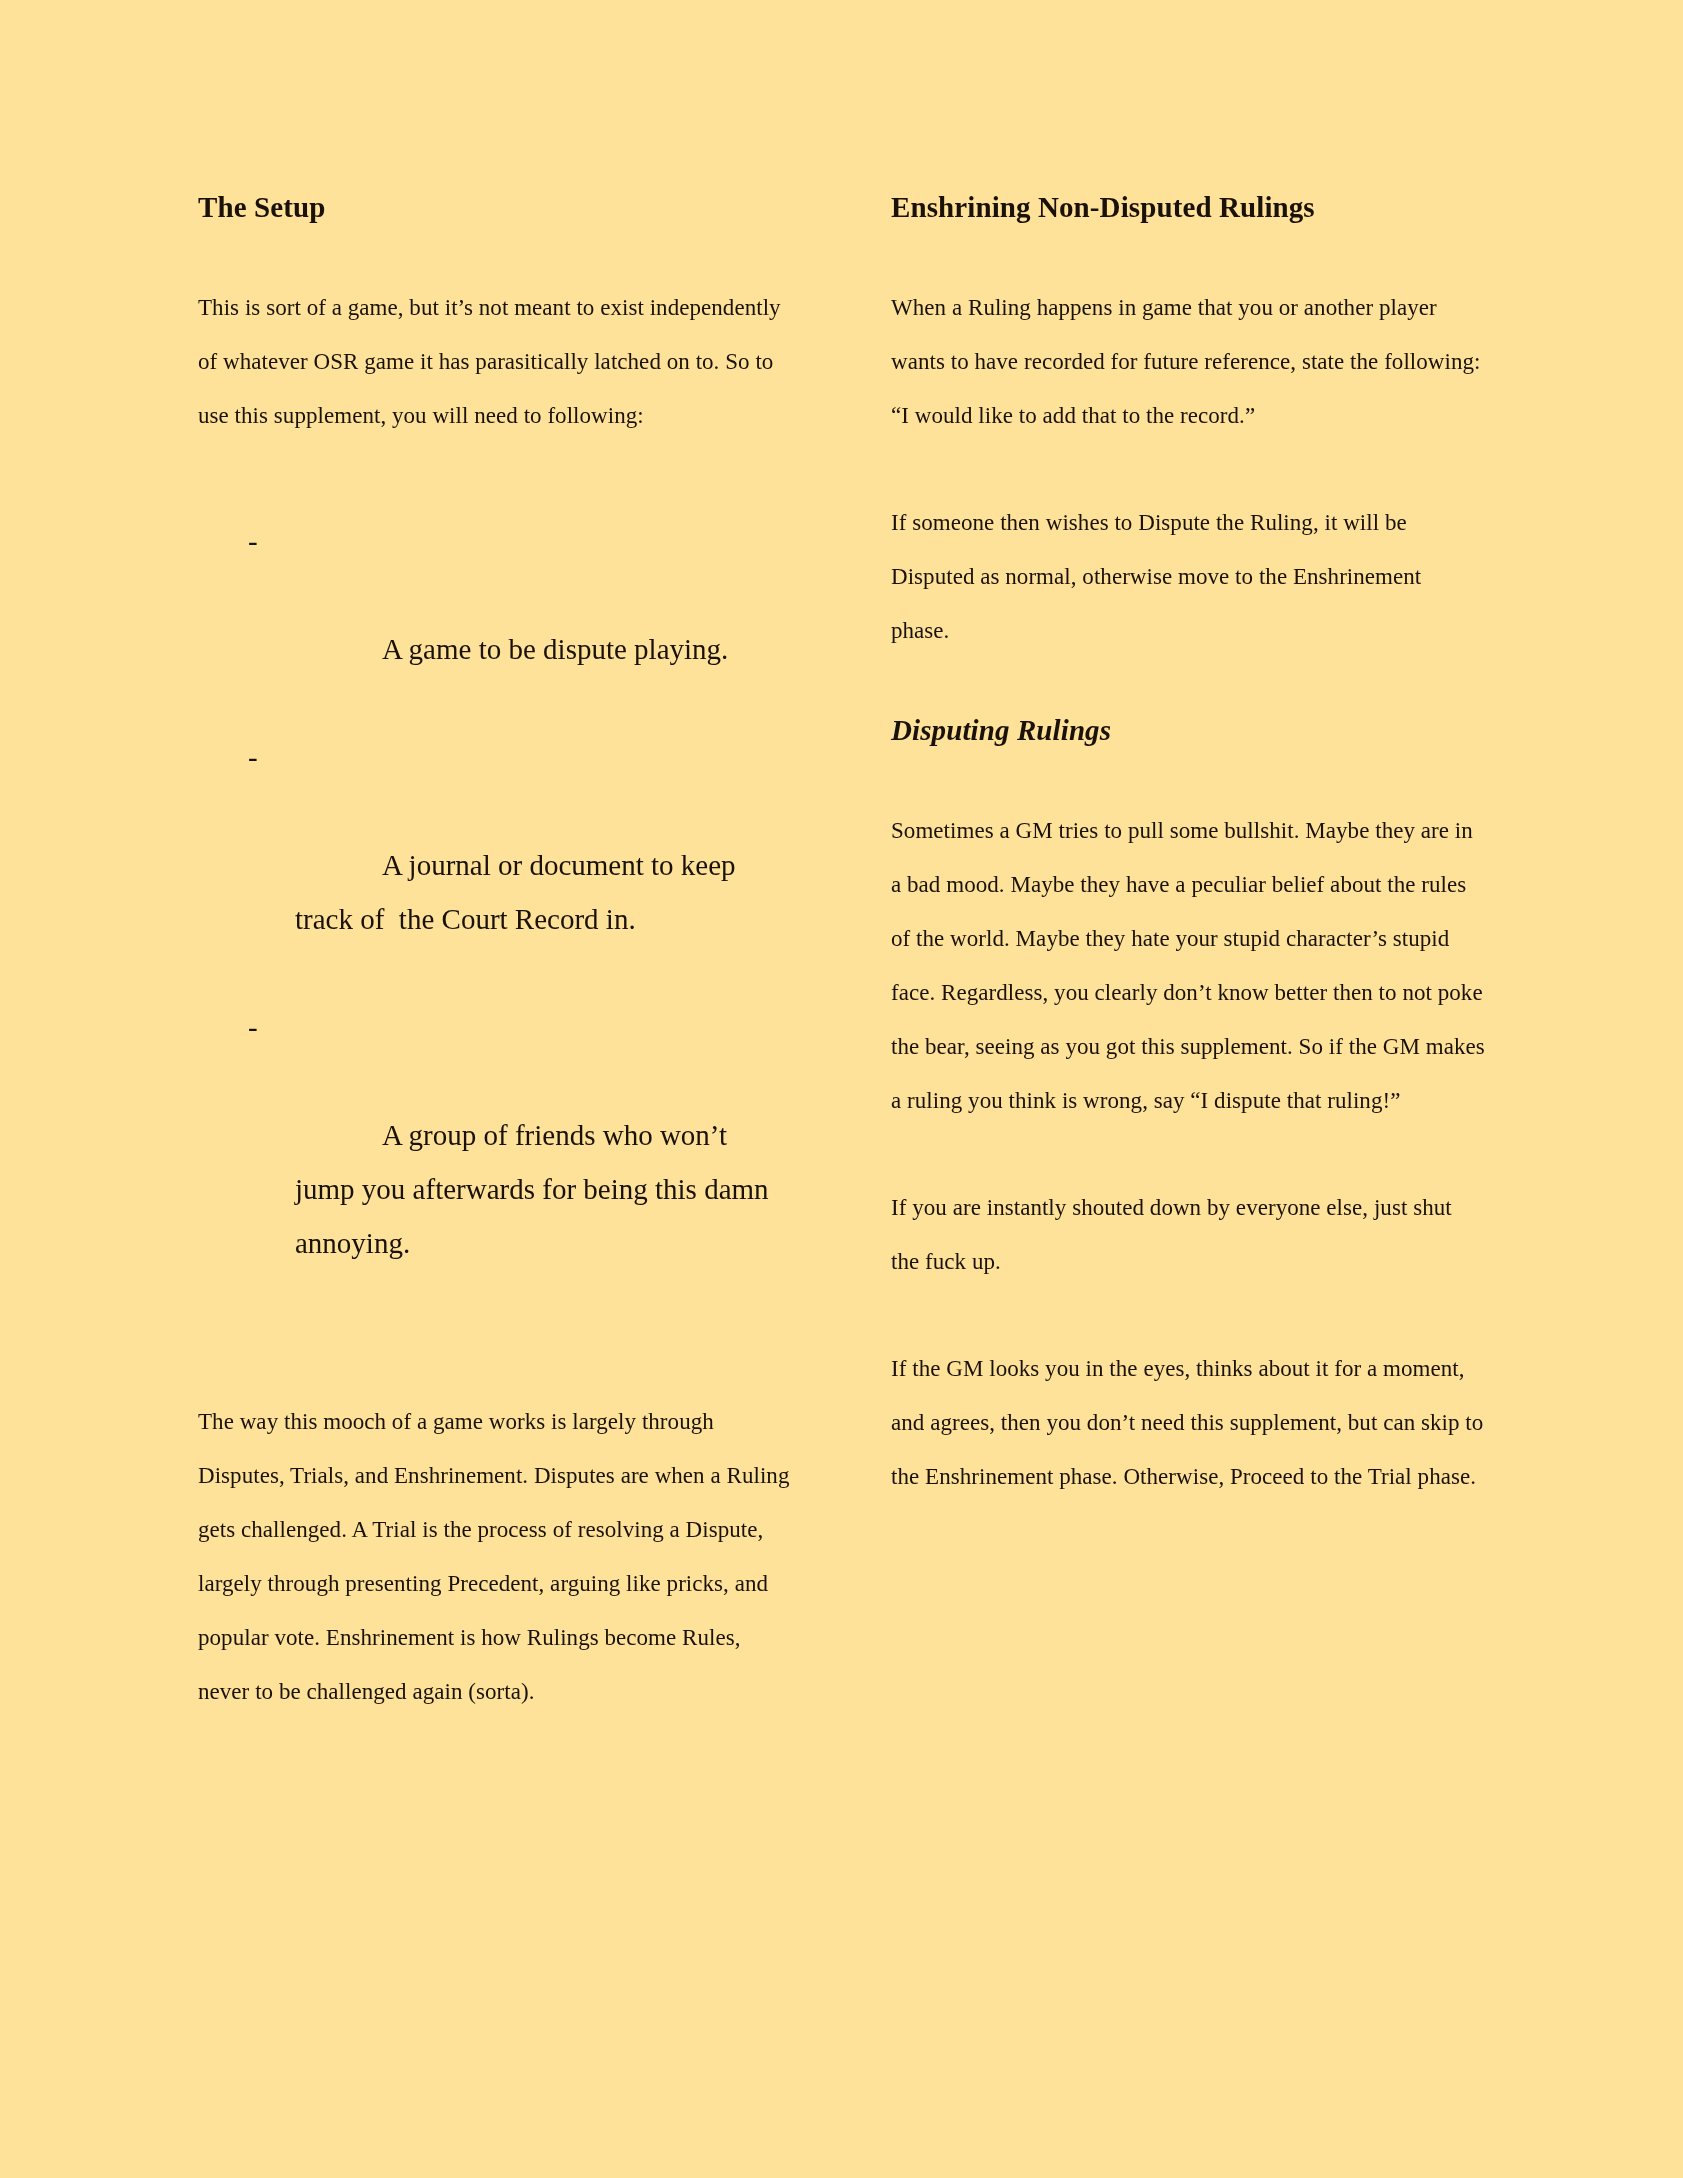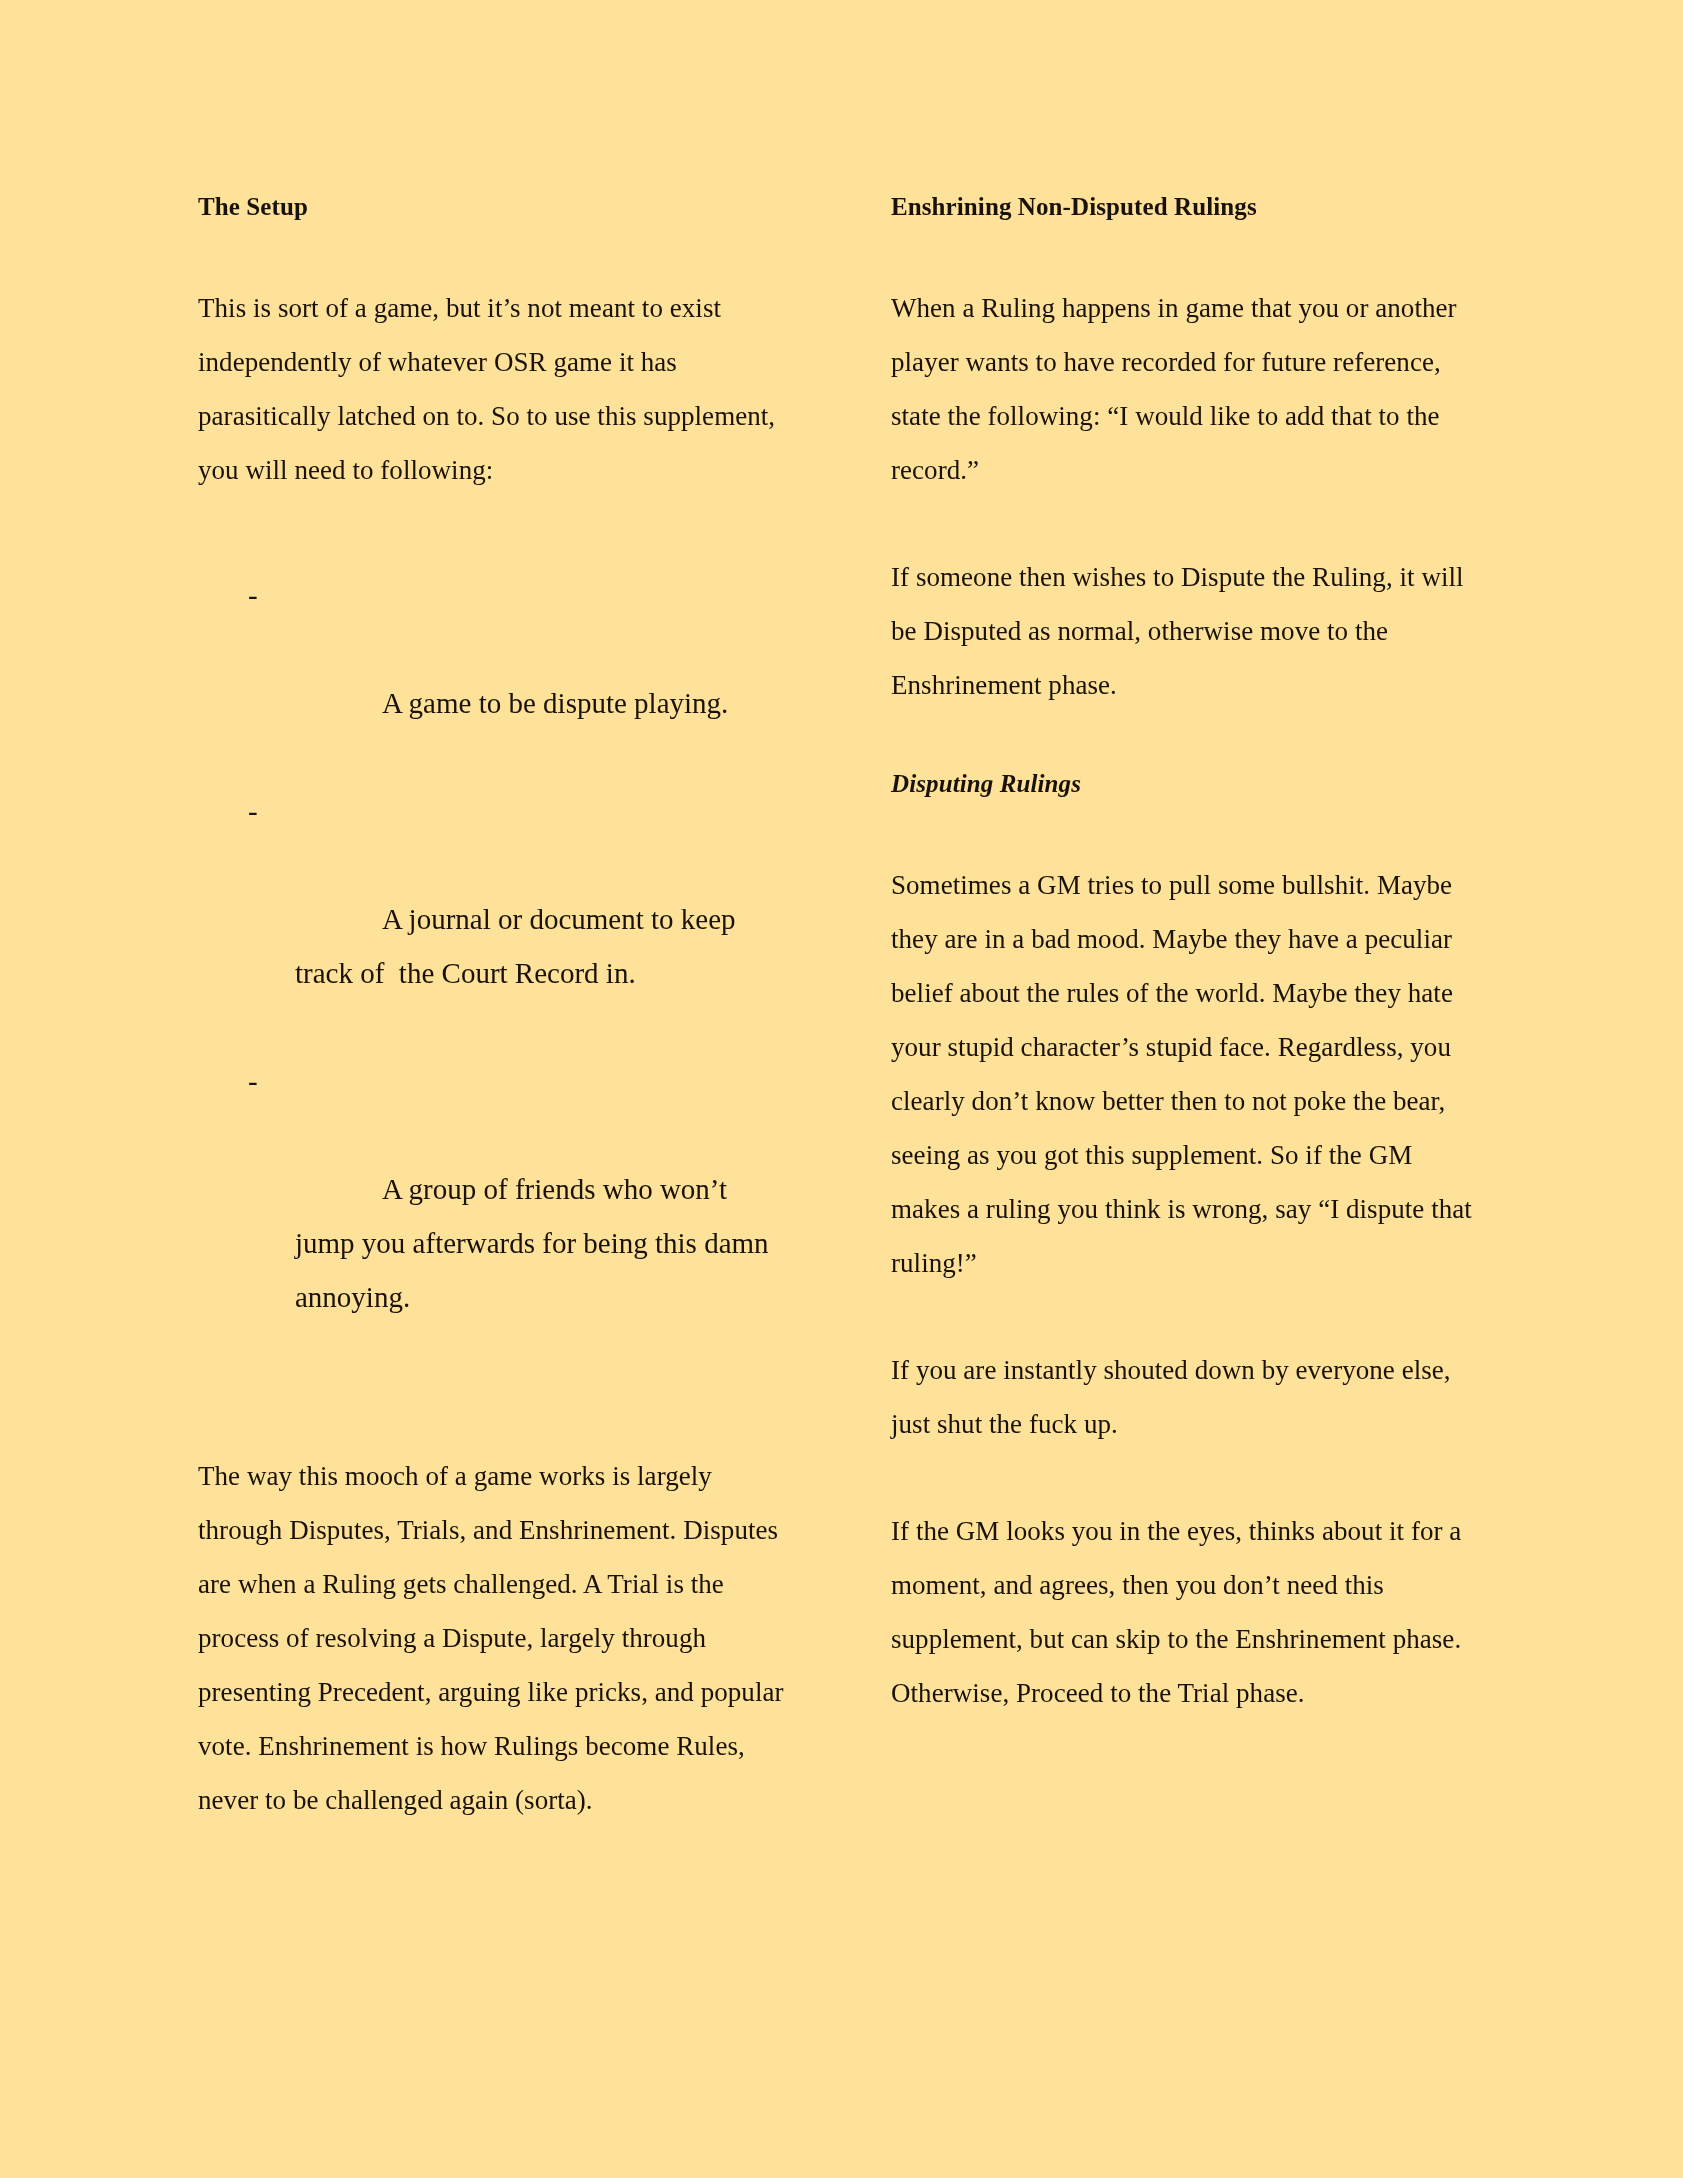--- a/index.html
+++ b/index.html
@@ -30,34 +30,34 @@
     align-items: flex-start;
     gap: 99px;
   }
 
   .column {
     width: 594px;
     flex: 0 0 594px;
   }
 
   h2.section-heading {
-    font-size: 25px;
+    font-size: 29px;
     line-height: 38px;
     font-weight: bold;
     margin: 0 0 55px 0;
     letter-spacing: 0.1px;
   }
 
   .column .block + .block h2.section-heading {
     margin-top: 0;
     font-style: italic;
   }
 
   p.para {
-    font-size: 27px;
+    font-size: 23px;
     line-height: 54px;
     margin: 0 0 53px 0;
     text-align: left;
     letter-spacing: 0.05px;
     white-space: pre-wrap;
   }
 
   p.para.tight {
     margin-bottom: 0;
   }

